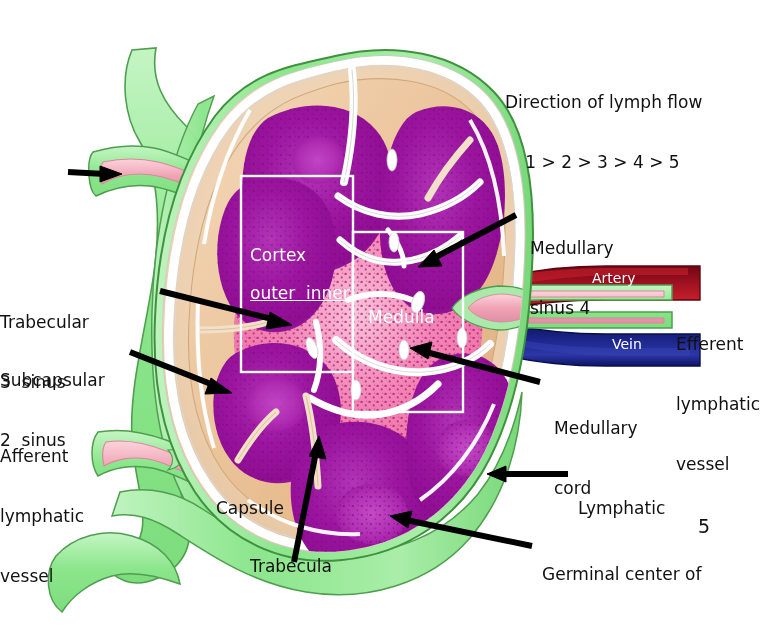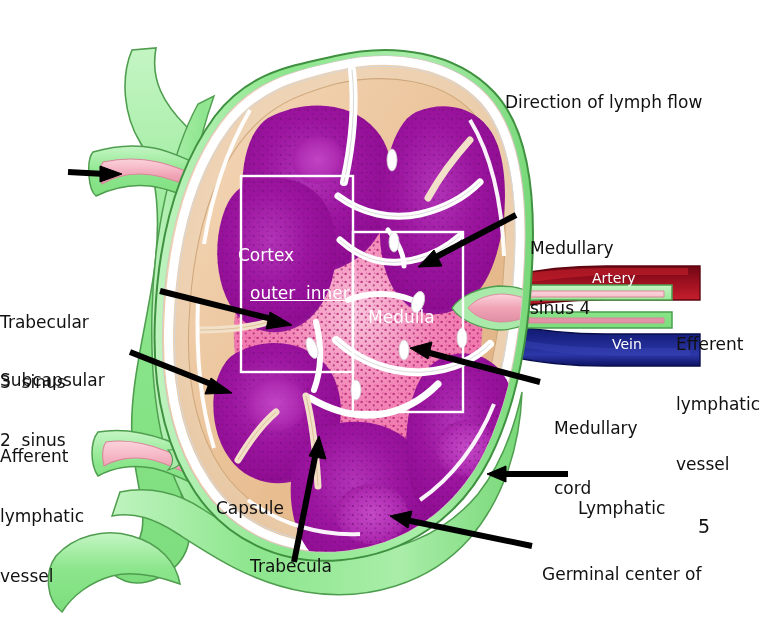--- a/index.html
+++ b/index.html
@@ -412,20 +412,21 @@
 
       <g>
         <line x1="294" y1="562" x2="316" y2="452" stroke-width="6"></line>
         <path d="M319,436 L309,456 L326,459 Z"></path>
       </g>
     </g>
   </svg>
 
   <div class="lbl center" style="left:505px; top:52px; width:195px;">
     <div>Direction of lymph flow</div>
+    <div>1 &gt; 2 &gt; 3 &gt; 4 &gt; 5</div>
   </div>
 
   <div class="lbl" style="left:530px; top:198px;">
     <div>Medullary</div>
     <div>sinus 4</div>
   </div>
 
   <div class="lbl white big" style="left:592px; top:270px;">Artery</div>
 
   <div class="lbl white big" style="left:612px; top:336px;">Vein</div>
@@ -452,21 +453,21 @@
     <div>2  sinus</div>
   </div>
 
   <div class="lbl right" style="left:0px; top:406px; width:98px;">
     <div>Afferent</div>
     <div>lymphatic</div>
     <div>vessel</div>
     
   </div>
 
-  <div class="lbl white" style="left:238px; top:245px;">Cortex</div>
+  <div class="lbl white" style="left:250px; top:245px;">Cortex</div>
   <div class="lbl white" style="left:250px; top:283px;text-decoration:underline;">outer  inner</div>
 
   <div class="lbl white" style="left:368px; top:307px;">Medulla</div>
 
   <div class="lbl" style="left:216px; top:498px;">Capsule</div>
 
   <div class="lbl" style="left:250px; top:556px;">Trabecula</div>
 
   <div class="lbl" style="left:578px; top:458px;">
     <div>Lymphatic</div>

